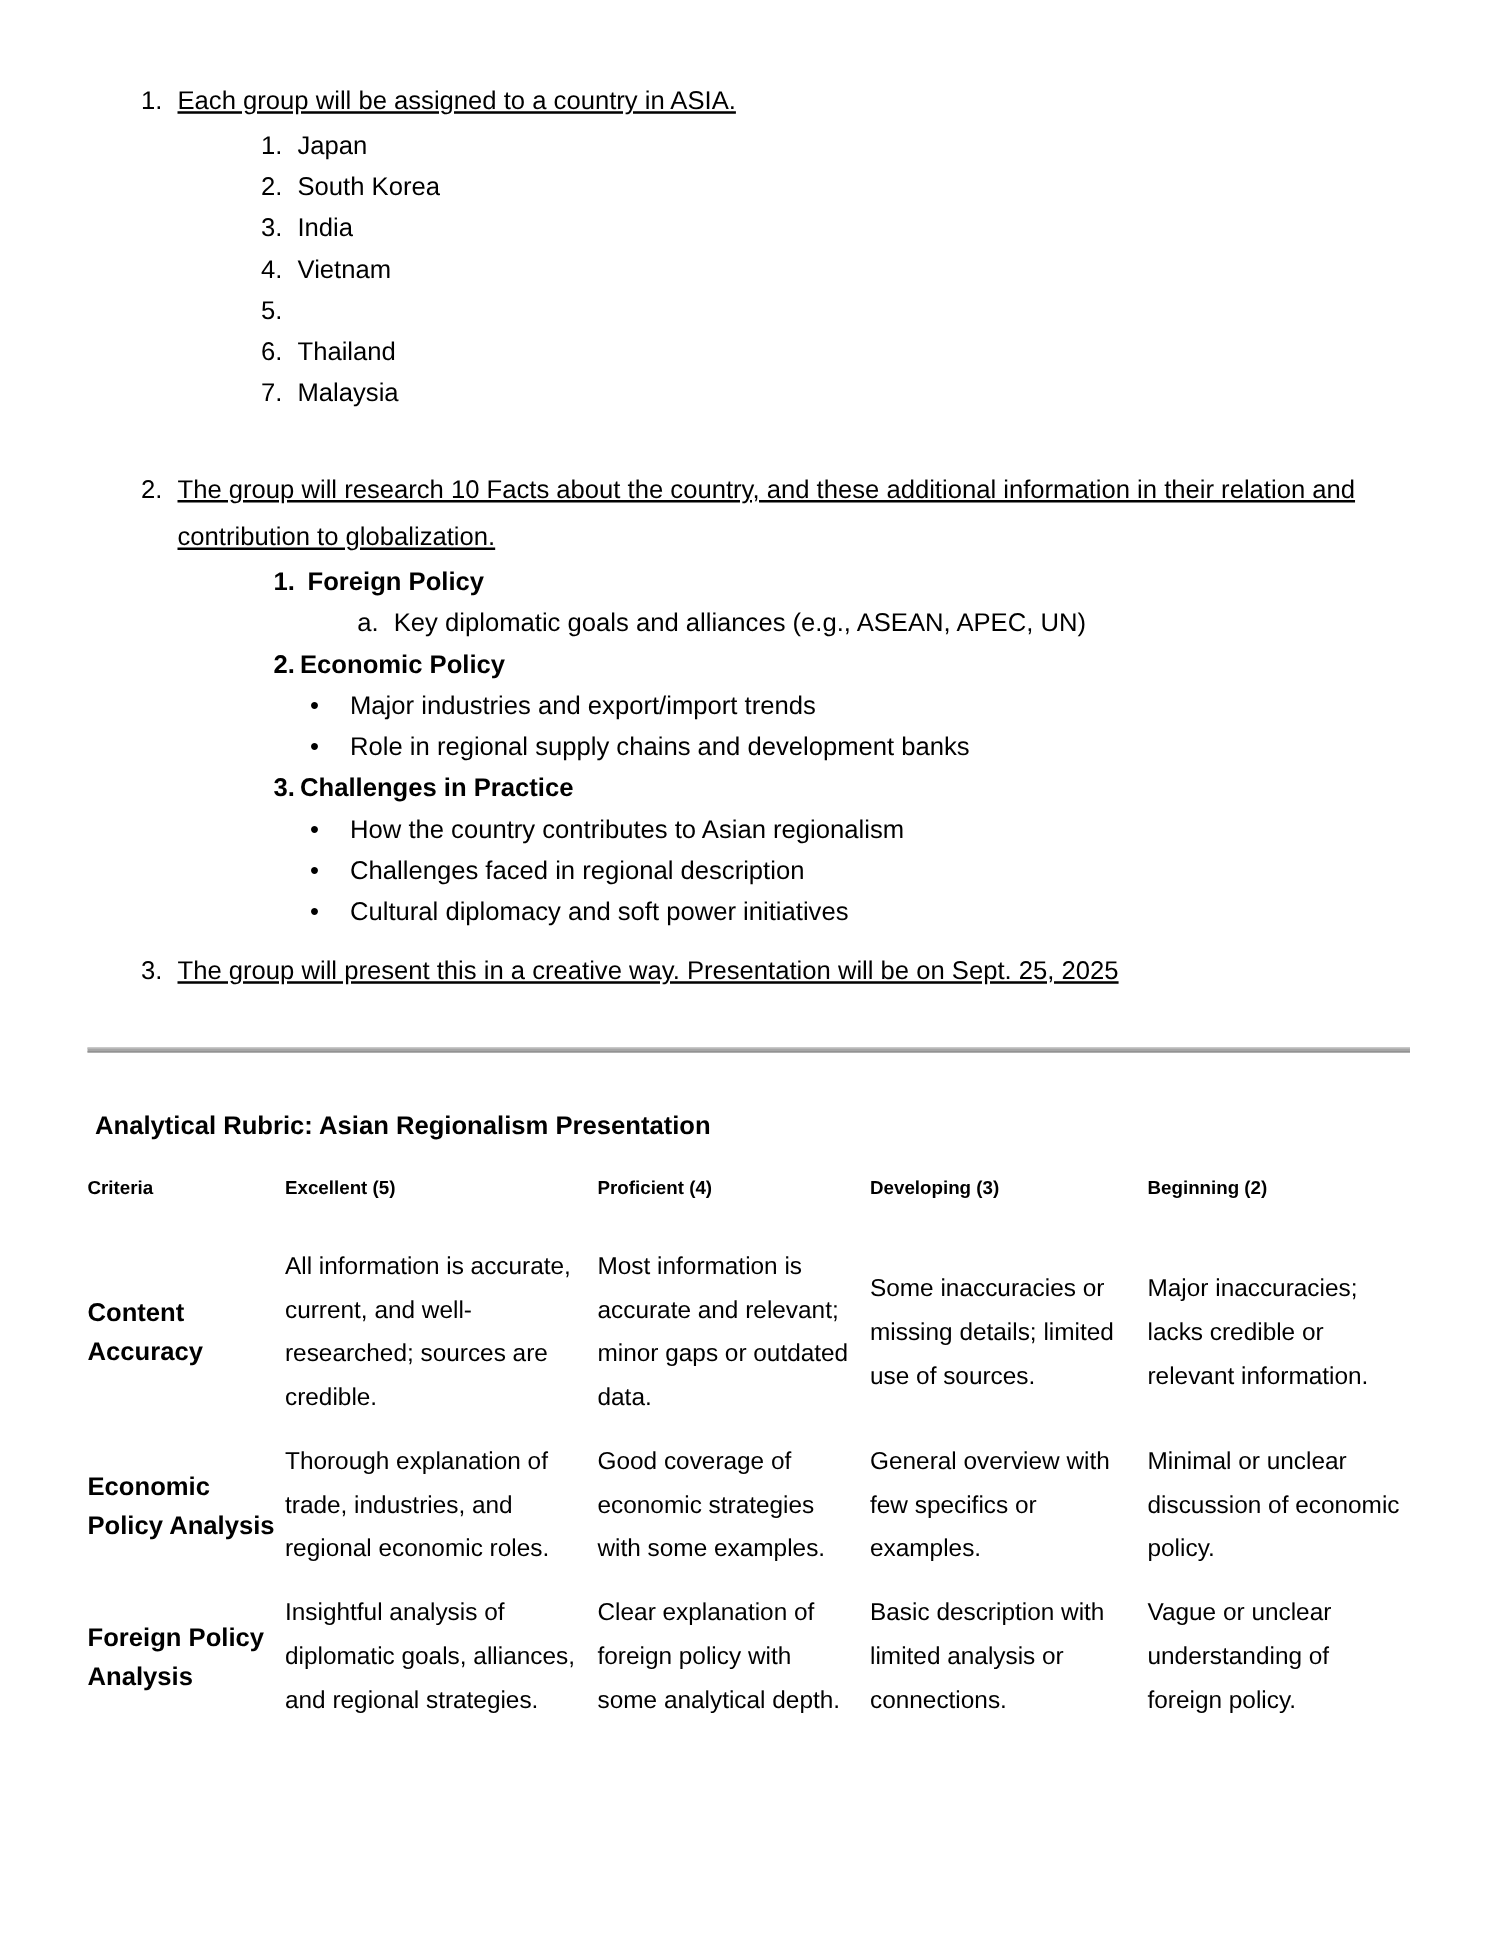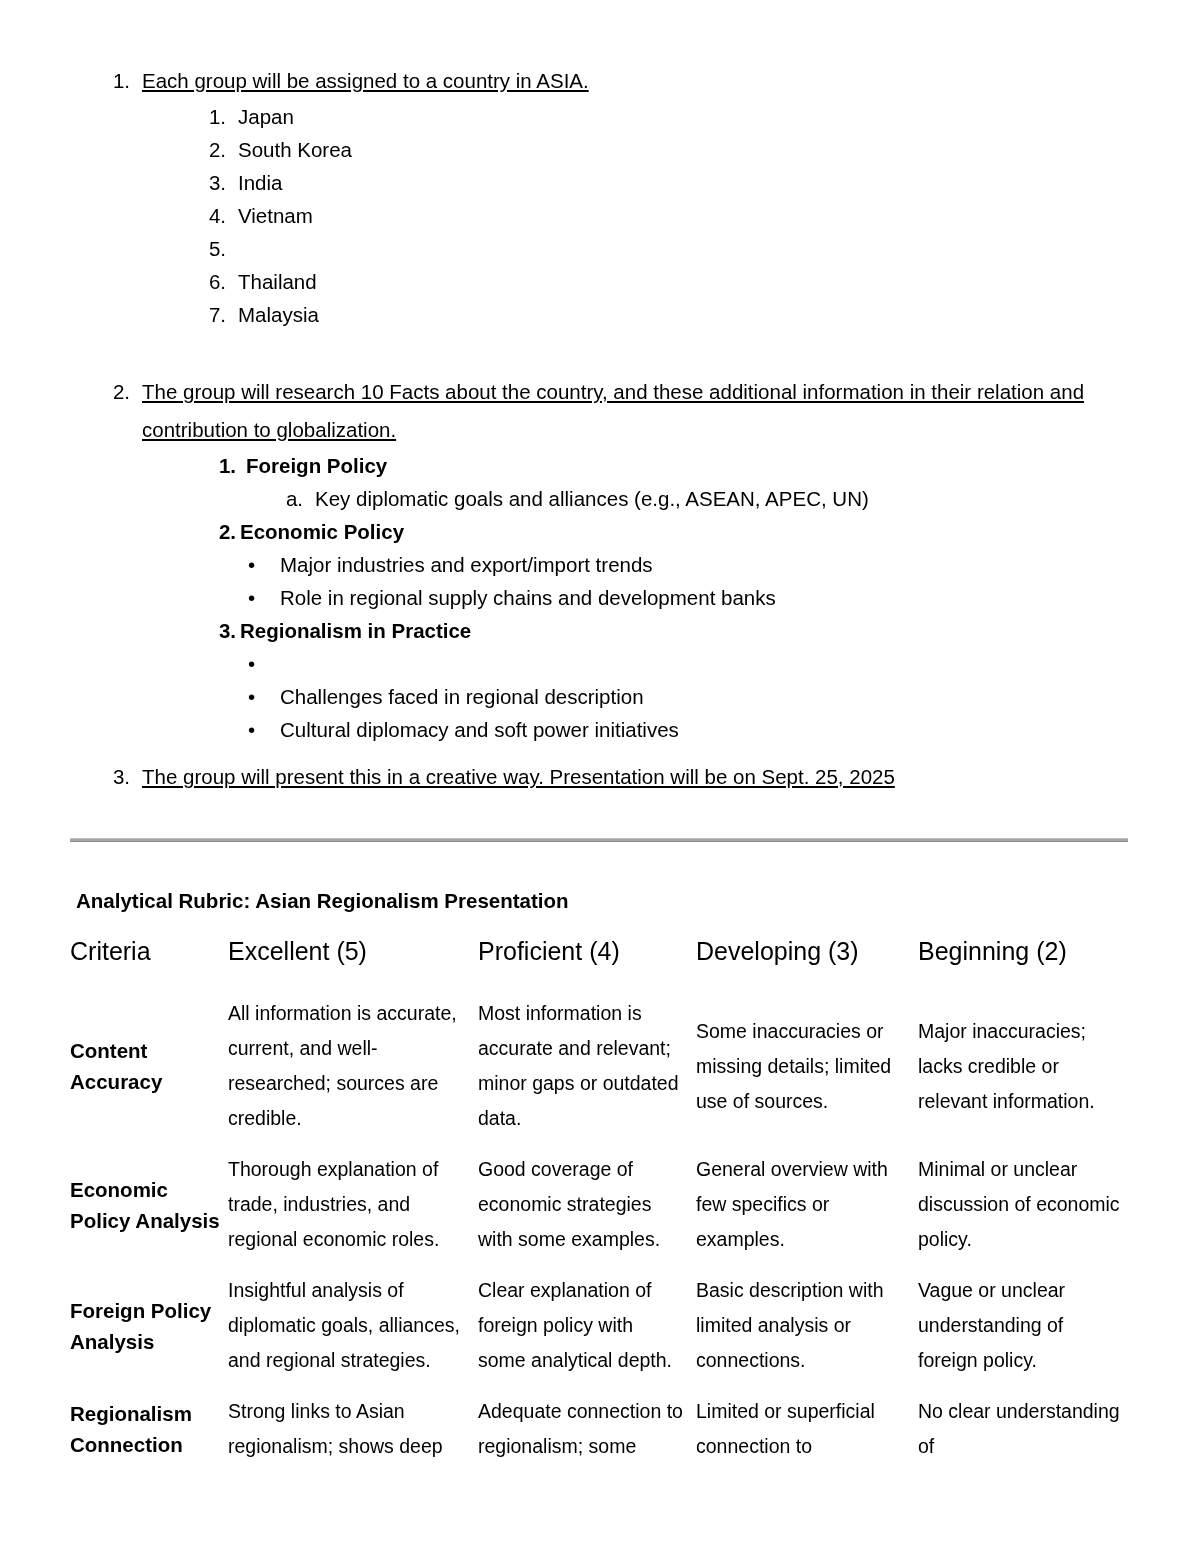--- a/index.html
+++ b/index.html
@@ -129,22 +129,22 @@
   .rubric-table th,
   .rubric-table td {
     vertical-align: middle;
     text-align: left;
     padding: 0;
     font-size: 19.5px;
     line-height: 35px;
     border: none;
   }
   .rubric-table th {
-    font-weight: normal;
-    font-size: 25px;
+    font-weight: bold;
+    font-size: 15px;
     line-height: 34px;
     padding-bottom: 20px;
     vertical-align: top;
   }
   .rubric-table td.crit {
     font-weight: bold;
     font-size: 20.5px;
     line-height: 31px;
     padding-right: 8px;
   }
@@ -225,24 +225,25 @@
       <span class="marker">•</span>
       <span class="li-text">Major industries and export/import trends</span>
     </div>
     <div class="li-row lvl3b">
       <span class="marker">•</span>
       <span class="li-text">Role in regional supply chains and development banks</span>
     </div>
 
     <div class="li-row lvl2b tight">
       <span class="marker">3.</span>
-      <span class="li-text">Regionalism in Practice</span>
-    </div>
-    <div class="li-row lvl3b">
-      <span class="marker">•</span>
+      <span class="li-text">Challenges in Practice</span>
+    </div>
+    <div class="li-row lvl3b">
+      <span class="marker">•</span>
+      <span class="li-text">How the country contributes to Asian regionalism</span>
     </div>
     <div class="li-row lvl3b">
       <span class="marker">•</span>
       <span class="li-text">Challenges faced in regional description</span>
     </div>
     <div class="li-row lvl3b">
       <span class="marker">•</span>
       <span class="li-text">Cultural diplomacy and soft power initiatives</span>
     </div>
 
@@ -293,23 +294,16 @@
         <td class="cell">General overview with few specifics or examples.</td>
         <td class="cell">Minimal or unclear discussion of economic policy.</td>
       </tr>
       <tr class="body-row">
         <td class="crit">Foreign Policy Analysis</td>
         <td class="cell">Insightful analysis of diplomatic goals, alliances, and regional strategies.</td>
         <td class="cell">Clear explanation of foreign policy with some analytical depth.</td>
         <td class="cell">Basic description with limited analysis or connections.</td>
         <td class="cell">Vague or unclear understanding of foreign policy.</td>
       </tr>
-      <tr class="body-row">
-        <td class="crit">Regionalism Connection</td>
-        <td class="cell">Strong links to Asian regionalism; shows deep</td>
-        <td class="cell">Adequate connection to regionalism; some</td>
-        <td class="cell">Limited or superficial connection to</td>
-        <td class="cell">No clear understanding of</td>
-      </tr>
     </tbody>
   </table>
 
 </div>
 
 </body></html>

